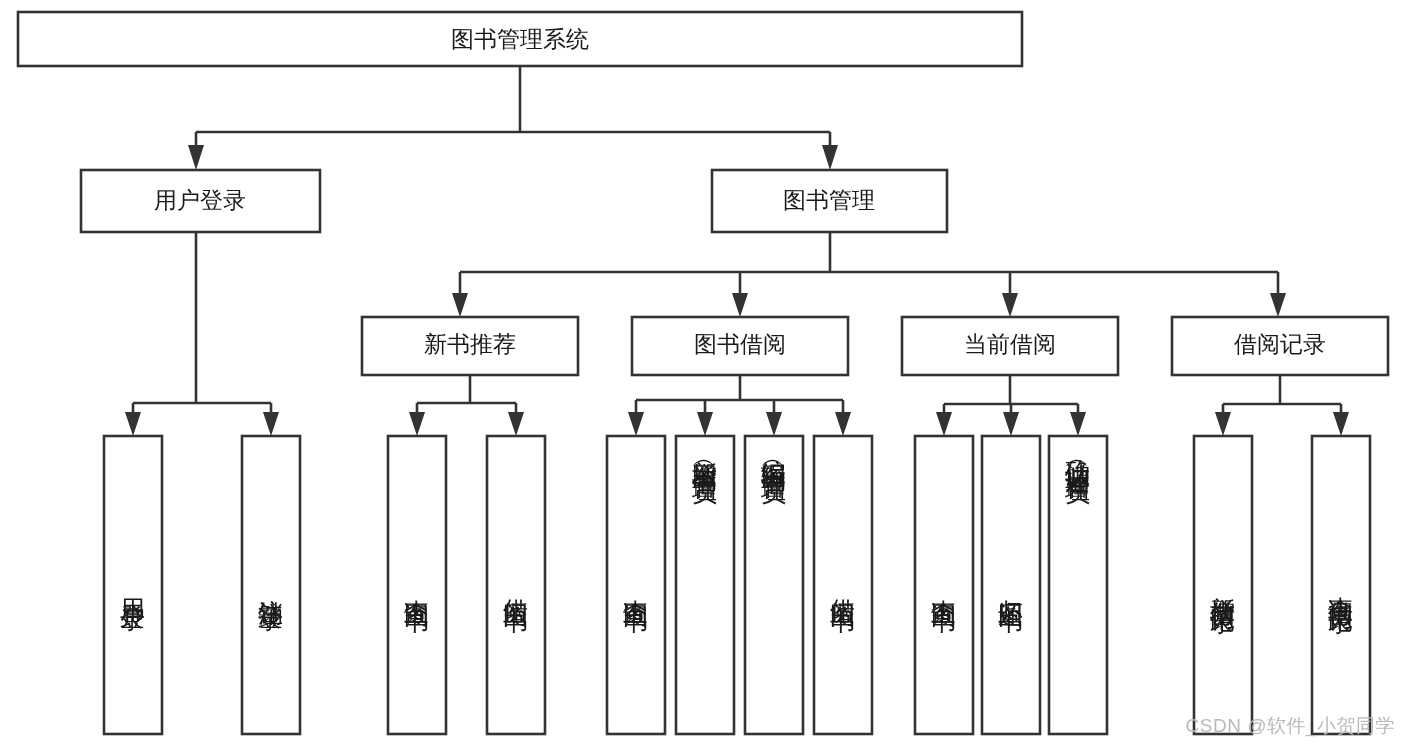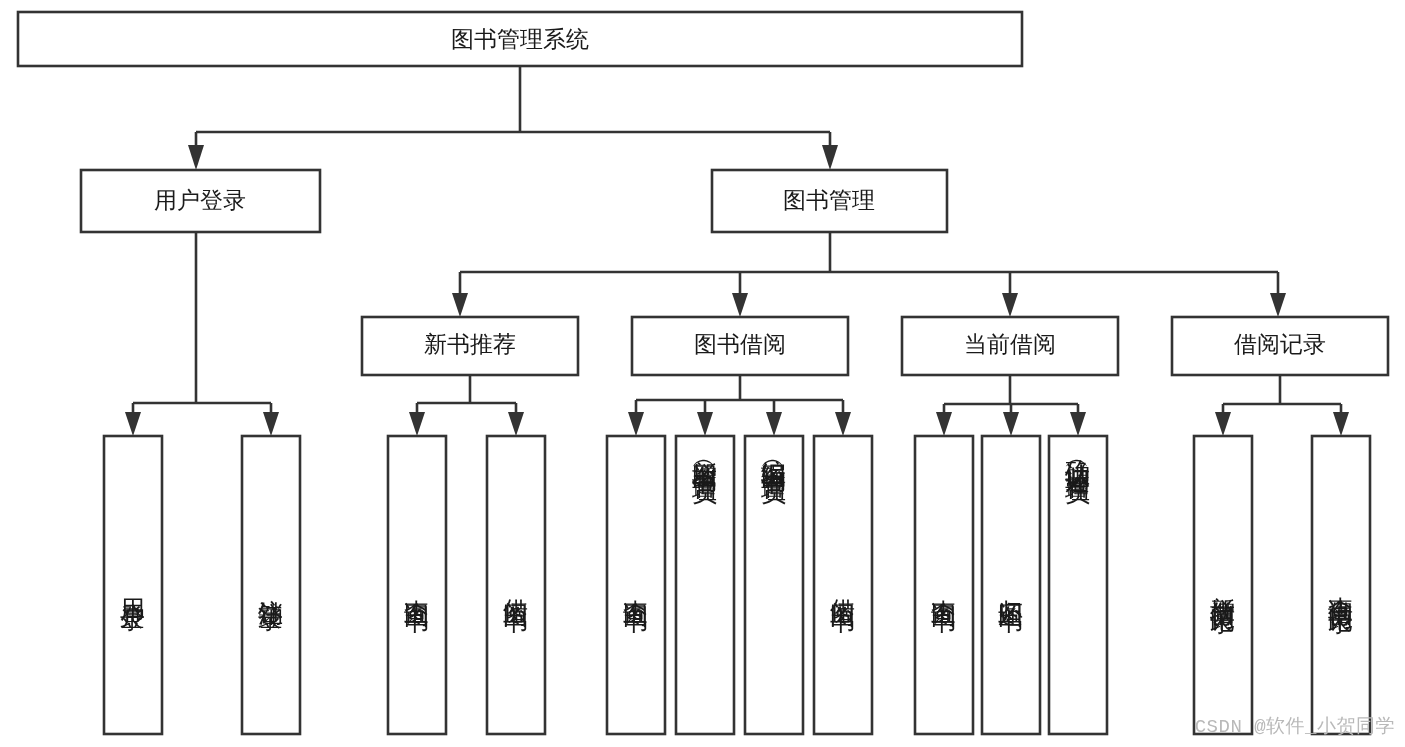--- a/index.html
+++ b/index.html
@@ -72,21 +72,21 @@
     line-height: 1.12;
     letter-spacing: 3px;
     color: #1a1a1a;
     white-space: nowrap;
     text-align: center;
   }
   #watermark {
     position: absolute;
     right: 10px;
     bottom: 8px;
-    font-family: Liberation Mono, monospace;
+    font-family: Liberation Sans, sans-serif;
     font-size: 19px;
     color: #b9b9b9;
     letter-spacing: 0.5px;
     white-space: nowrap;
     user-select: none;
   }
 </style>
 </head>
 <body>
 

